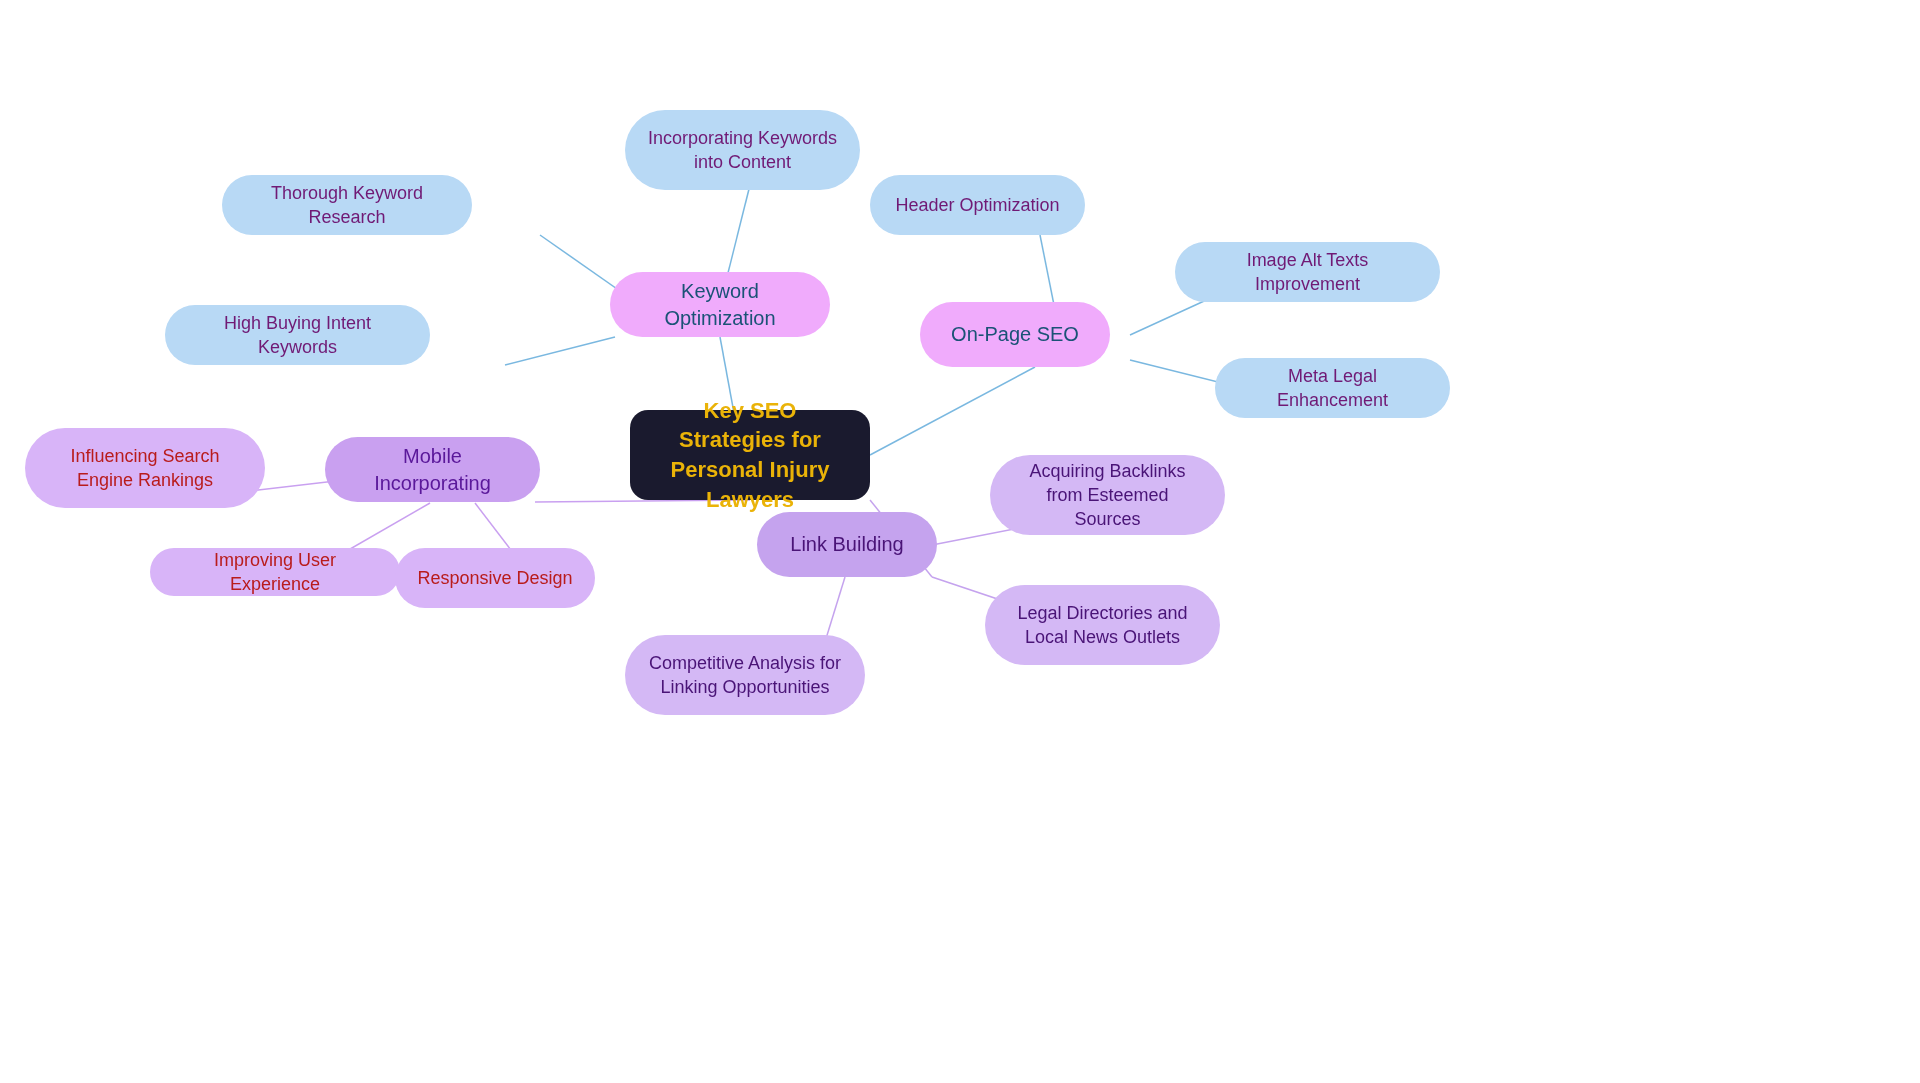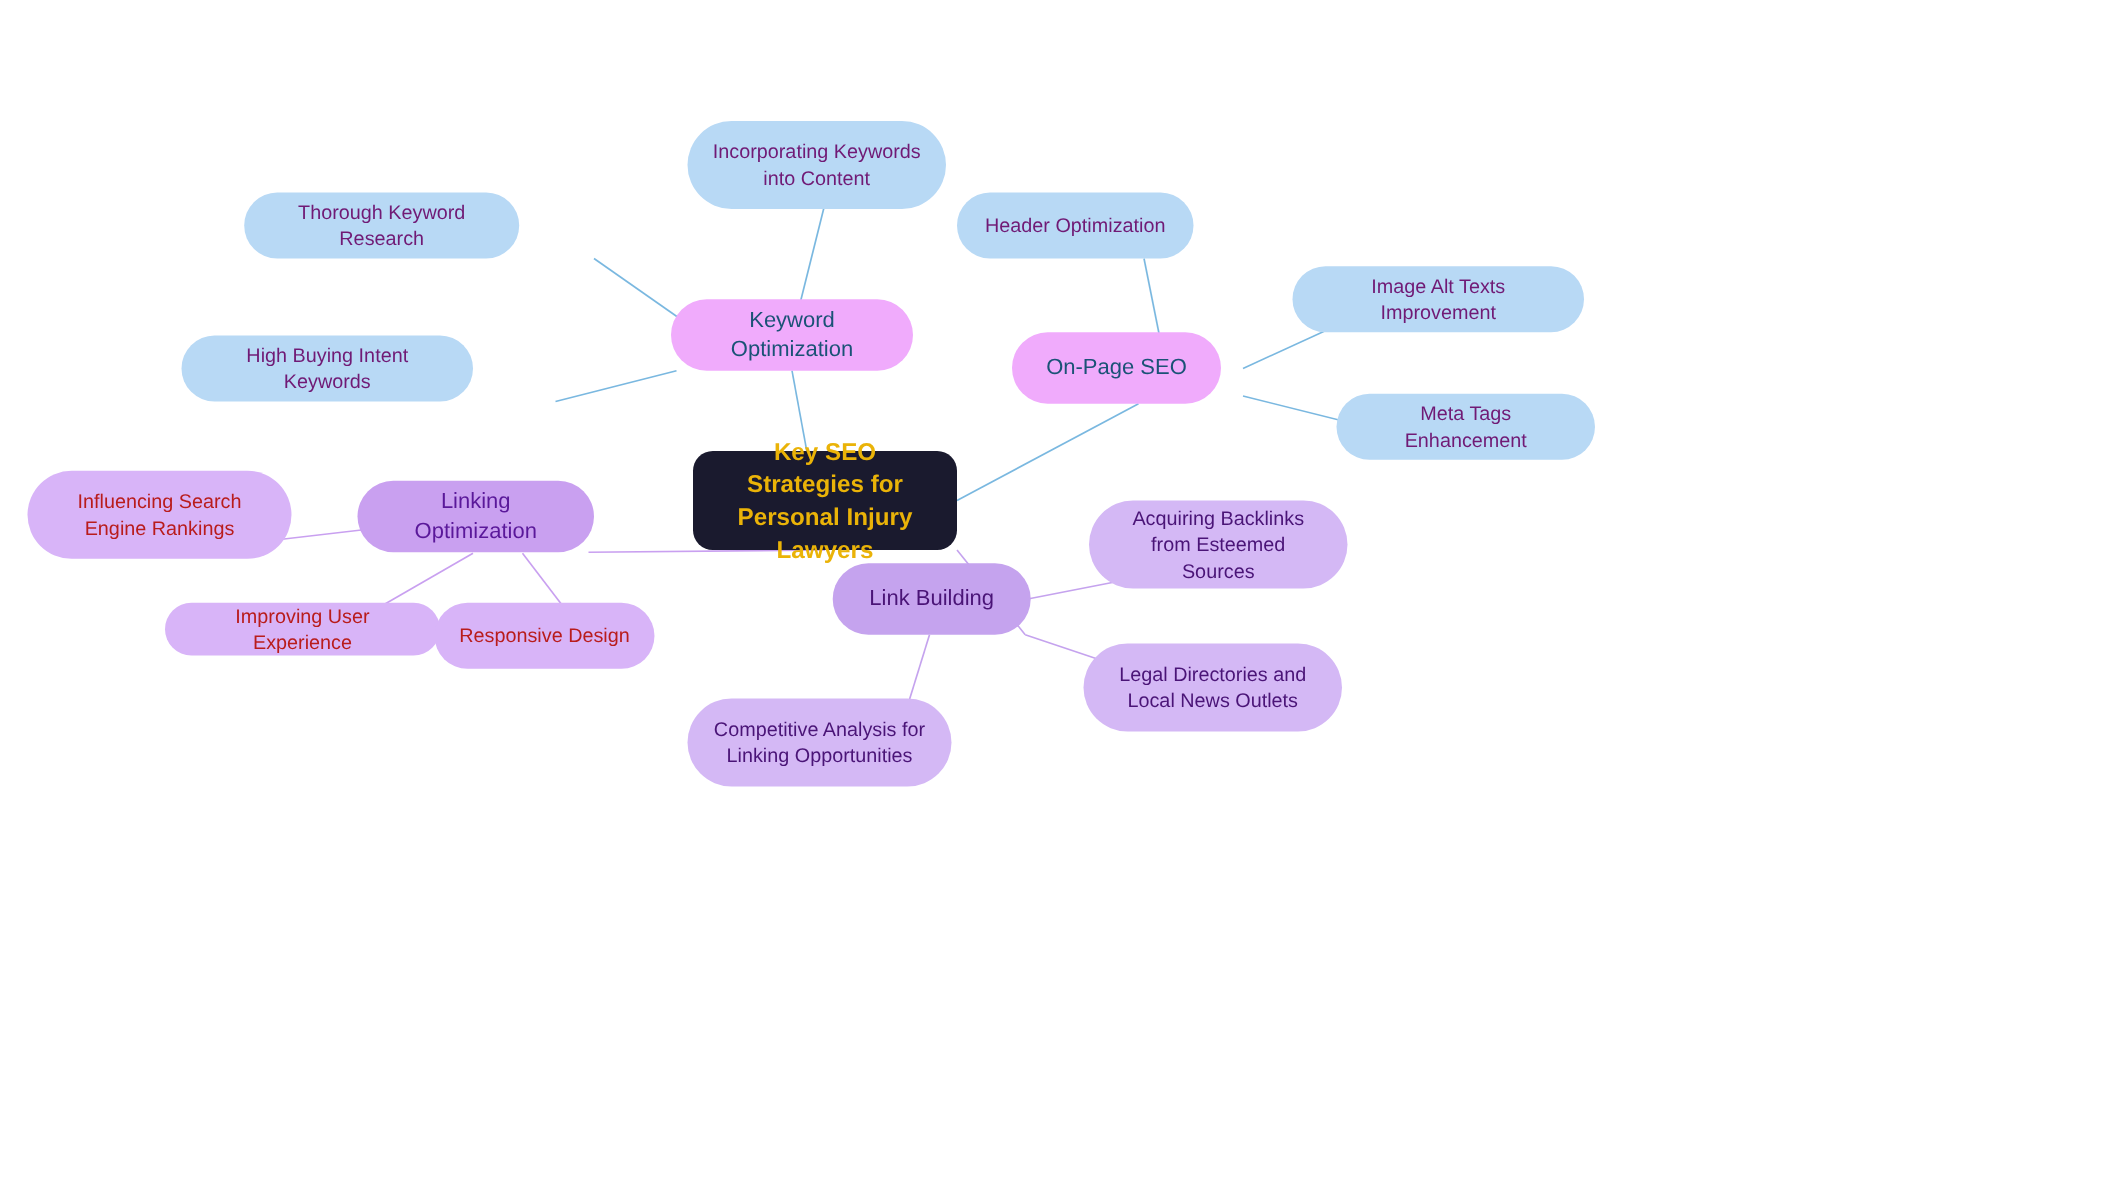--- a/index.html
+++ b/index.html
@@ -116,23 +116,23 @@
 <div class="node node-blue" style="left:222px; top:175px; width:250px; height:60px;">Thorough Keyword Research</div>
 
 <div class="node node-blue" style="left:165px; top:305px; width:265px; height:60px;">High Buying Intent Keywords</div>
 
 <div class="node node-blue-mid" style="left:920px; top:302px; width:190px; height:65px;">On-Page SEO</div>
 
 <div class="node node-blue" style="left:870px; top:175px; width:215px; height:60px;">Header Optimization</div>
 
 <div class="node node-blue" style="left:1175px; top:218px; width:265px; height:60px;margin-top:24px;">Image Alt Texts Improvement</div>
 
-<div class="node node-blue" style="left:1215px; top:358px; width:235px; height:60px;">Meta Tags Enhancement</div>
+<div class="node node-blue" style="left:1215px; top:358px; width:235px; height:60px;">Meta Legal Enhancement</div>
 
-<div class="node node-purple-mid" style="left:325px; top:437px; width:215px; height:65px;">Linking Optimization</div>
+<div class="node node-purple-mid" style="left:325px; top:437px; width:215px; height:65px;">Mobile Incorporating</div>
 
 <div class="node node-purple" style="left:25px; top:428px; width:240px; height:80px;">Influencing Search Engine Rankings</div>
 
 <div class="node node-purple" style="left:150px; top:548px; width:250px; height:48px;">Improving User Experience</div>
 
 <div class="node node-purple" style="left:395px; top:548px; width:200px; height:60px;">Responsive Design</div>
 
 <div class="node node-lavender-mid" style="left:757px; top:512px; width:180px; height:65px;">Link Building</div>
 
 <div class="node node-lavender" style="left:990px; top:455px; width:235px; height:80px;">Acquiring Backlinks from Esteemed Sources</div>

